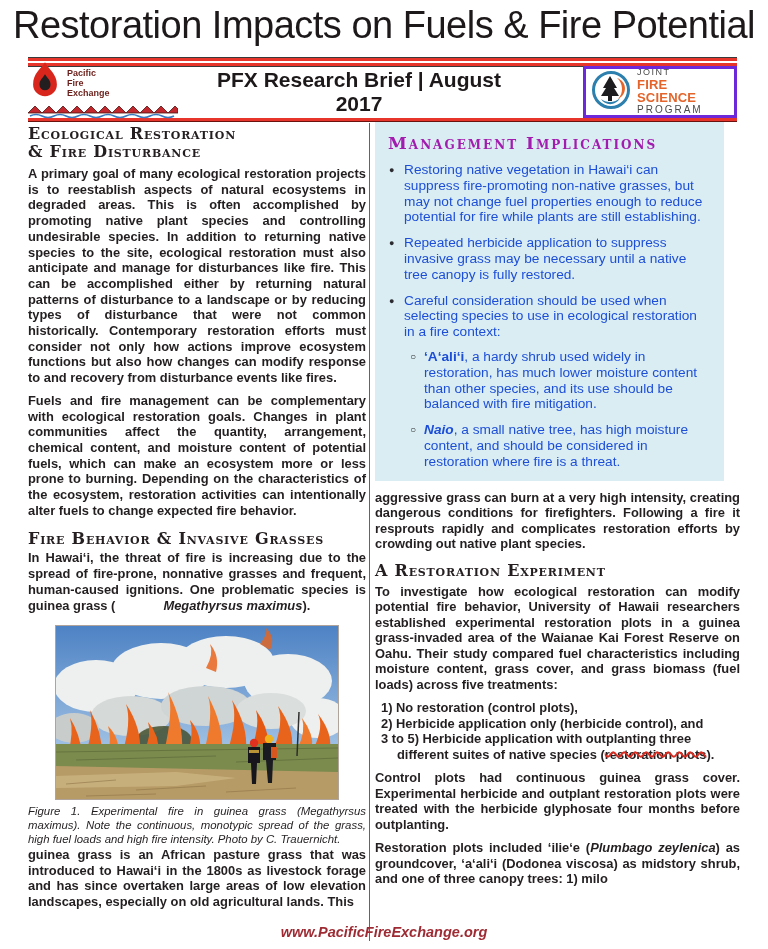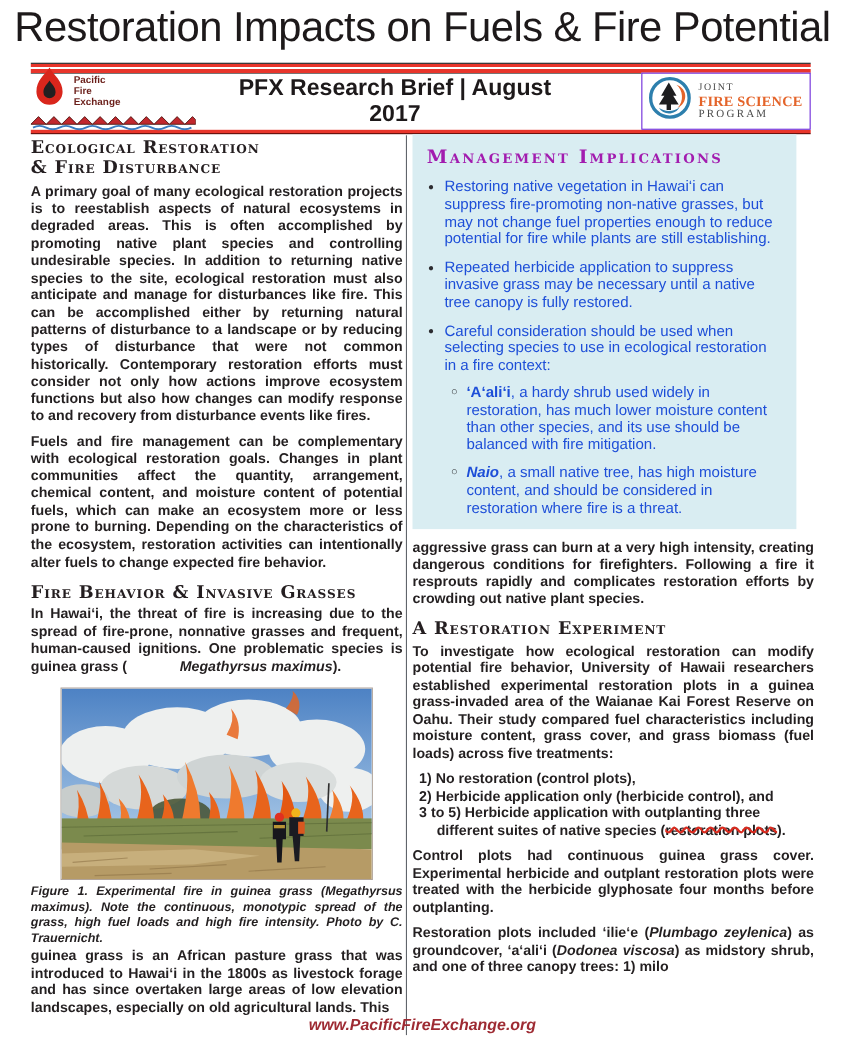--- a/index.html
+++ b/index.html
@@ -15,43 +15,43 @@
   .rule-single{position:absolute;left:28px;top:118px;width:709px;height:4px;
     background:linear-gradient(to bottom,#e8352b 0,#e8352b 3px,#6b120e 3px);}
 
   .band{position:absolute;left:28px;top:66px;width:709px;height:51px;
         display:flex;align-items:center;}
   .pfx-logo{width:165px;display:flex;flex-direction:column;align-items:flex-start;}
   .pfx-row{display:flex;align-items:center;gap:5px;}
   .pfx-text{font-size:9px;line-height:10px;font-weight:bold;color:#6b1f1a;}
   .band-title{flex:1;text-align:center;font-size:21px;font-weight:bold;color:#1d191a;
               padding-right:58px;}
-  .jfsp-box{width:154px;height:52px;background:#ffffff;border:1px solid #6d28d9;
-            display:flex;align-items:center;gap:6px;padding:0 5px;box-sizing:border-box;font-family:Liberation Serif, serif;}
+  .jfsp-box{width:154px;height:52px;background:#ffffff;border:3px solid #6d28d9;
+            display:flex;align-items:center;gap:6px;padding:0 5px;box-sizing:border-box;}
   .jfsp-text{display:flex;flex-direction:column;line-height:1;}
   .jfsp-l1{font-size:9px;letter-spacing:1.5px;color:#4a4a4a;}
   .jfsp-l2{font-size:13px;font-weight:bold;color:#e4642a;letter-spacing:0.2px;margin:1px 0;}
   .jfsp-l3{font-size:10px;letter-spacing:2px;color:#4a4a4a;}
 
   .divider{position:absolute;left:369px;top:123px;width:1px;height:818px;background:#60656b;}
 
   .sec-heading{font-family:"DejaVu Serif","Liberation Serif",serif;font-variant:small-caps;
                font-weight:bold;font-size:16px;line-height:18px;letter-spacing:0.8px;
                text-align:left;color:#241e20;margin:0;}
 
   .left-col{position:absolute;left:28px;top:125px;width:338px;
             font-size:12.9px;line-height:15.7px;font-weight:bold;text-align:justify;}
   .left-col p{margin:0;}
   #s1-heading{margin-bottom:5px;}
   #p1{margin-bottom:7px;}
   #p2{margin-bottom:3px;}
   #s2-heading{margin:12px 0 2px 0;}
   .photo-wrap{margin:12px 0 5px 27px;width:282px;height:173px;border:1px solid #b0a39a;
               box-sizing:content-box;line-height:0;}
-  .caption{font-size:11.4px;line-height:13.9px;font-style:italic;font-weight:bold;
+  .caption{font-size:11.4px;line-height:13.9px;font-style:italic;font-weight:normal;
            text-align:justify;margin:0 0 8px 0;}
 
   .right-col{position:absolute;left:375px;top:122px;width:365px;}
   .mgmt-box{width:349px;background:#d9edf2;padding:11px 13px 1px 13px;box-sizing:border-box;}
   .mgmt-heading{font-family:"DejaVu Serif","Liberation Serif",serif;font-variant:small-caps;
                 font-weight:bold;font-size:17px;letter-spacing:2px;margin:0 0 9px 0;color:#a21caf;}
   .box-list{list-style:none;margin:0;padding:0;}
   .box-list>li{position:relative;padding-left:16px;margin-bottom:10px;
                font-size:13.7px;line-height:15.8px;font-weight:400;color:#1d4ed8;text-align:left;}
   .box-list>li::before{content:"●";position:absolute;left:1px;top:1px;font-size:9px;color:#2c2c30;}
@@ -223,18 +223,18 @@
 
   <div class="treatments">
     <div>1) No restoration (control plots),</div>
     <div>2) Herbicide application only (herbicide control), and</div>
     <div>
       <span>3 to 5) Herbicide application with outplanting three different suites of native species (</span><span class="scribble">restoration plots</span><span>).</span>
     </div>
   </div>
 
   <p class="body">Control plots had continuous guinea grass cover. Experimental herbicide and outplant restoration plots were treated with the herbicide glyphosate four months before outplanting.</p>
-  <p class="body"><span>Restoration plots included ‘ilie‘e (</span><span style="font-style: italic;">Plumbago zeylenica</span><span>) as groundcover, ‘a‘ali‘i (</span><span style="font-style: italic;">Dodonea viscosa</span><span>) as midstory shrub, and one of three canopy trees:  1) milo</span></p>
+  <p class="body"><span>Restoration plots included ‘ilie‘e (</span><span style="font-style: italic;">Plumbago zeylenica</span><span>) as groundcover, ‘a‘ali‘i (</span><span style="">Dodonea viscosa</span><span>) as midstory shrub, and one of three canopy trees:  1) milo</span></p>
 </div>
 
 <div class="footer">
   <a href="#">www.PacificFireExchange.org</a>
 </div>
 
 </body></html>

